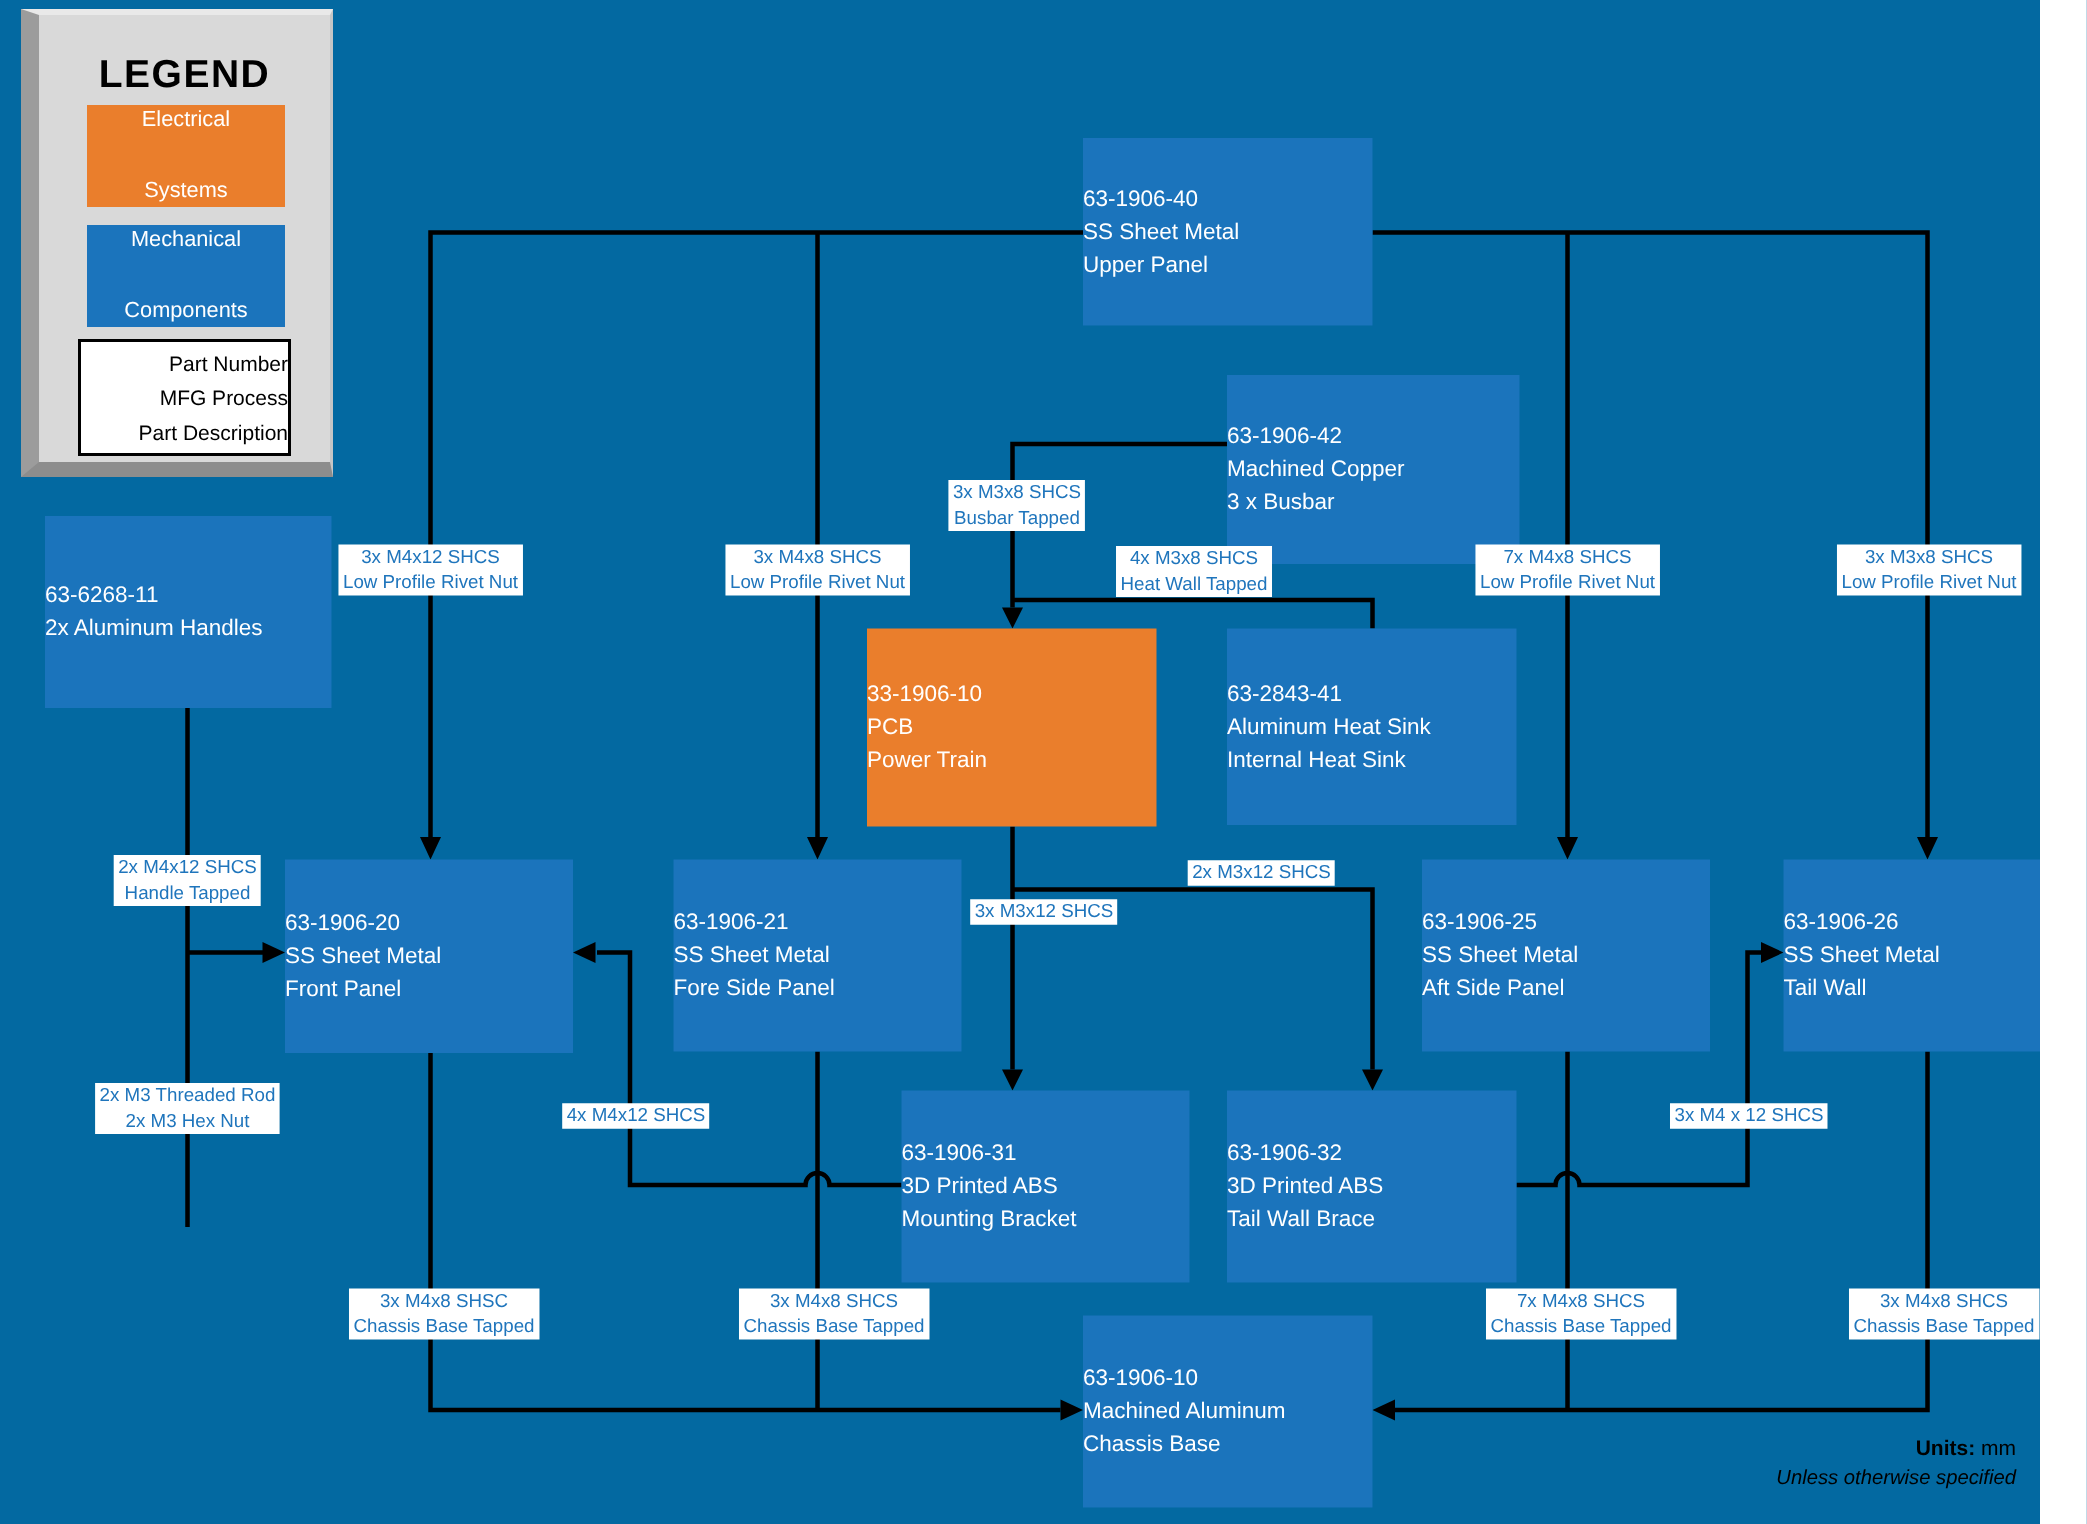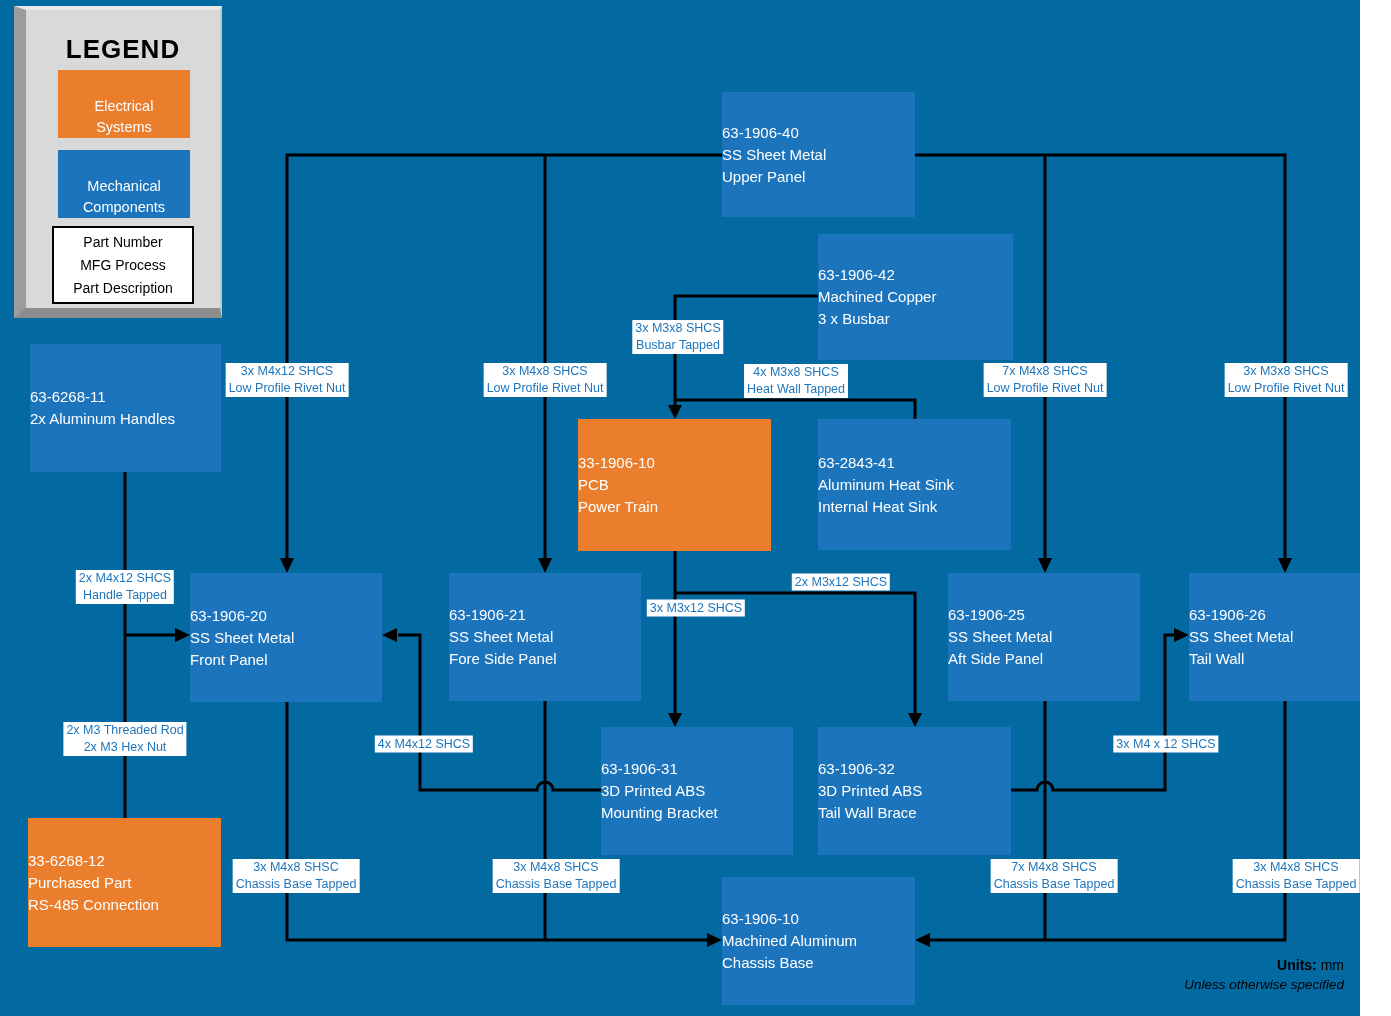--- a/index.html
+++ b/index.html
@@ -20,27 +20,27 @@
           color:var(--label-text,#1f75bc);font-size:12.5px;line-height:17px;background:#fff;
           padding:0 3px;white-space:nowrap;}
 
   .legend{position:absolute;left:14px;top:6px;width:208px;height:312px;box-sizing:border-box;
           background:var(--legend-face,#d9d9d9);
           border-left:12px solid #9c9c9c;border-right:2px solid #c6c6c6;
           border-top:4px solid #e9e9e9;border-bottom:10px solid #8d8d8d;z-index:2;}
   .legend-title{position:absolute;left:0;right:0;top:24px;text-align:center;font-size:26px;
           font-weight:bold;color:#000;letter-spacing:1px;}
   .swatch{position:absolute;left:32px;width:132px;height:68px;display:flex;flex-direction:column;
-          justify-content:flex-end;align-items:center;text-align:center;color:#fff;
+          justify-content:space-between;align-items:center;text-align:center;color:#fff;
           font-size:14.5px;line-height:21px;}
   #swatch-electrical{top:60px;}
   #swatch-mechanical{top:140px;}
   .legend-key{position:absolute;left:26px;top:216px;width:142px;height:78px;background:#fff;
           border:2px solid #000;box-sizing:border-box;display:flex;flex-direction:column;
-          justify-content:center;align-items:center;text-align:center;color:#000;
+          justify-content:center;align-items:flex-end;text-align:center;color:#000;
           font-size:14px;line-height:23px;}
 
   .units{position:absolute;right:16px;top:956px;text-align:right;color:#000;font-size:14px;
          line-height:19px;z-index:2;}
   .units .u-label{font-weight:bold;margin-left:44px;}
   .units .u-note{font-style:italic;font-size:13.5px;}
 </style>
 </head>
 <body>
 
@@ -93,21 +93,21 @@
       <div>MFG Process</div>
       <div>Part Description</div>
     </div>
   </div>
 
   <div class="box mechanical" style="left:722px;top:92px;width:193px;height:125px">
     <div>63-1906-40</div>
     <div>SS Sheet Metal</div>
     <div>Upper Panel</div>
   </div>
-  <div class="box mechanical" style="left:818px;top:234px;width:195px;height:126px">
+  <div class="box mechanical" style="left:818px;top:250px;width:195px;height:126px">
     <div>63-1906-42</div>
     <div>Machined Copper</div>
     <div>3 x Busbar</div>
   </div>
   <div class="box mechanical" style="left:30px;top:344px;width:191px;height:128px">
     <div>63-6268-11</div>
     <div>2x Aluminum Handles</div>
   </div>
   <div class="box electrical" style="left:578px;top:419px;width:193px;height:132px">
     <div>33-1906-10</div>
@@ -142,25 +142,20 @@
   <div class="box mechanical" style="left:601px;top:727px;width:192px;height:128px">
     <div>63-1906-31</div>
     <div>3D Printed ABS</div>
     <div>Mounting Bracket</div>
   </div>
   <div class="box mechanical" style="left:818px;top:727px;width:193px;height:128px">
     <div>63-1906-32</div>
     <div>3D Printed ABS</div>
     <div>Tail Wall Brace</div>
   </div>
-  <div class="box electrical" style="left:28px;top:818px;width:193px;height:129px">
-    <div>33-6268-12</div>
-    <div>Purchased Part</div>
-    <div>RS-485 Connection</div>
-  </div>
   <div class="box mechanical" style="left:722px;top:877px;width:193px;height:128px">
     <div>63-1906-10</div>
     <div>Machined Aluminum</div>
     <div>Chassis Base</div>
   </div>
 
   <div class="elabel" style="left:287px;top:380px">
     <div>3x M4x12 SHCS</div>
     <div>Low Profile Rivet Nut</div>
   </div>

